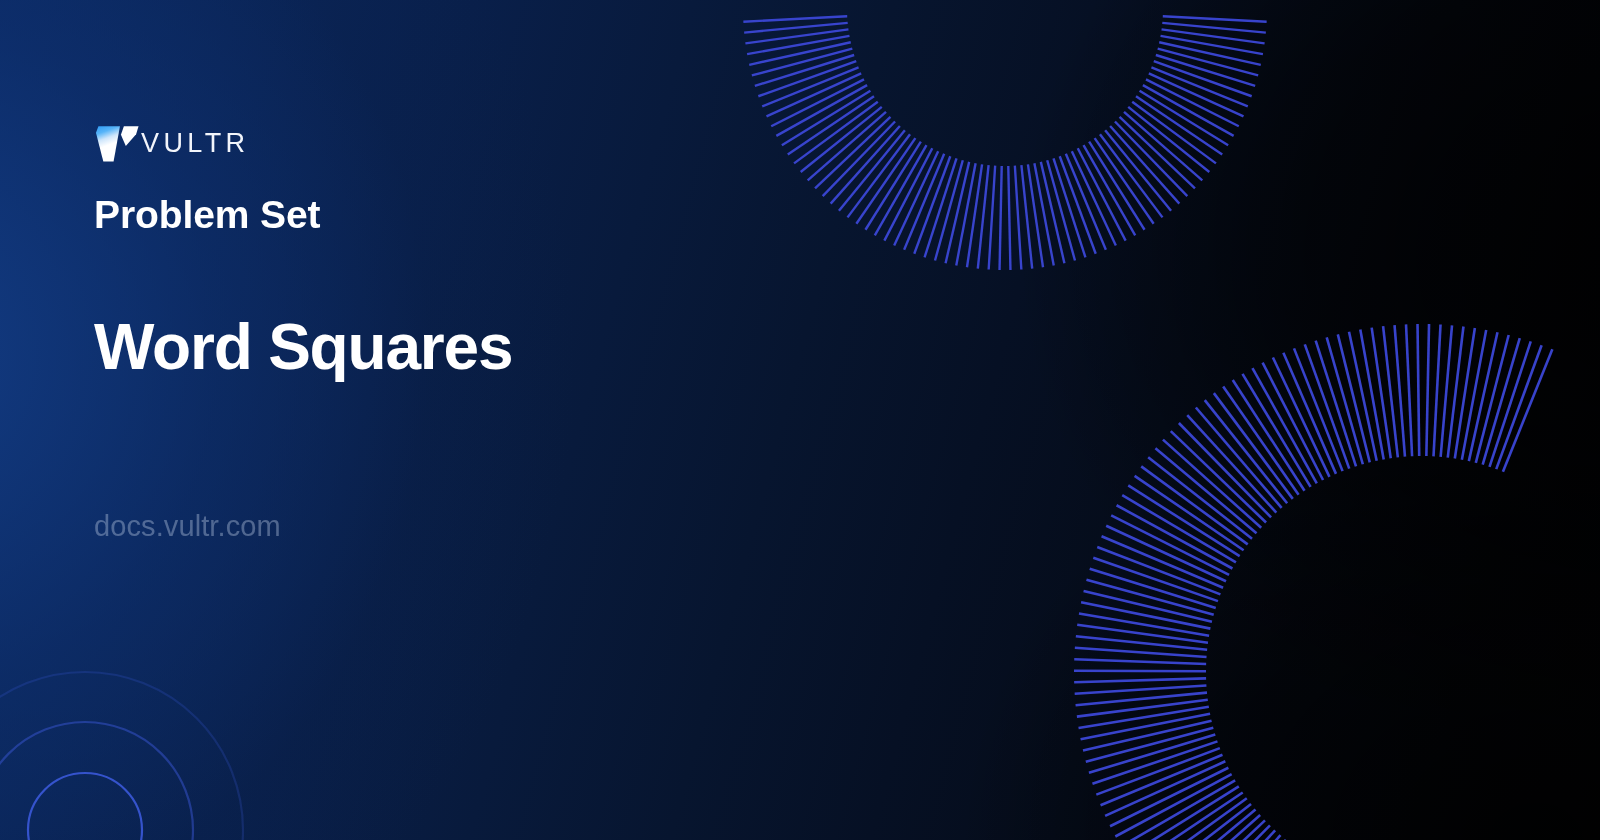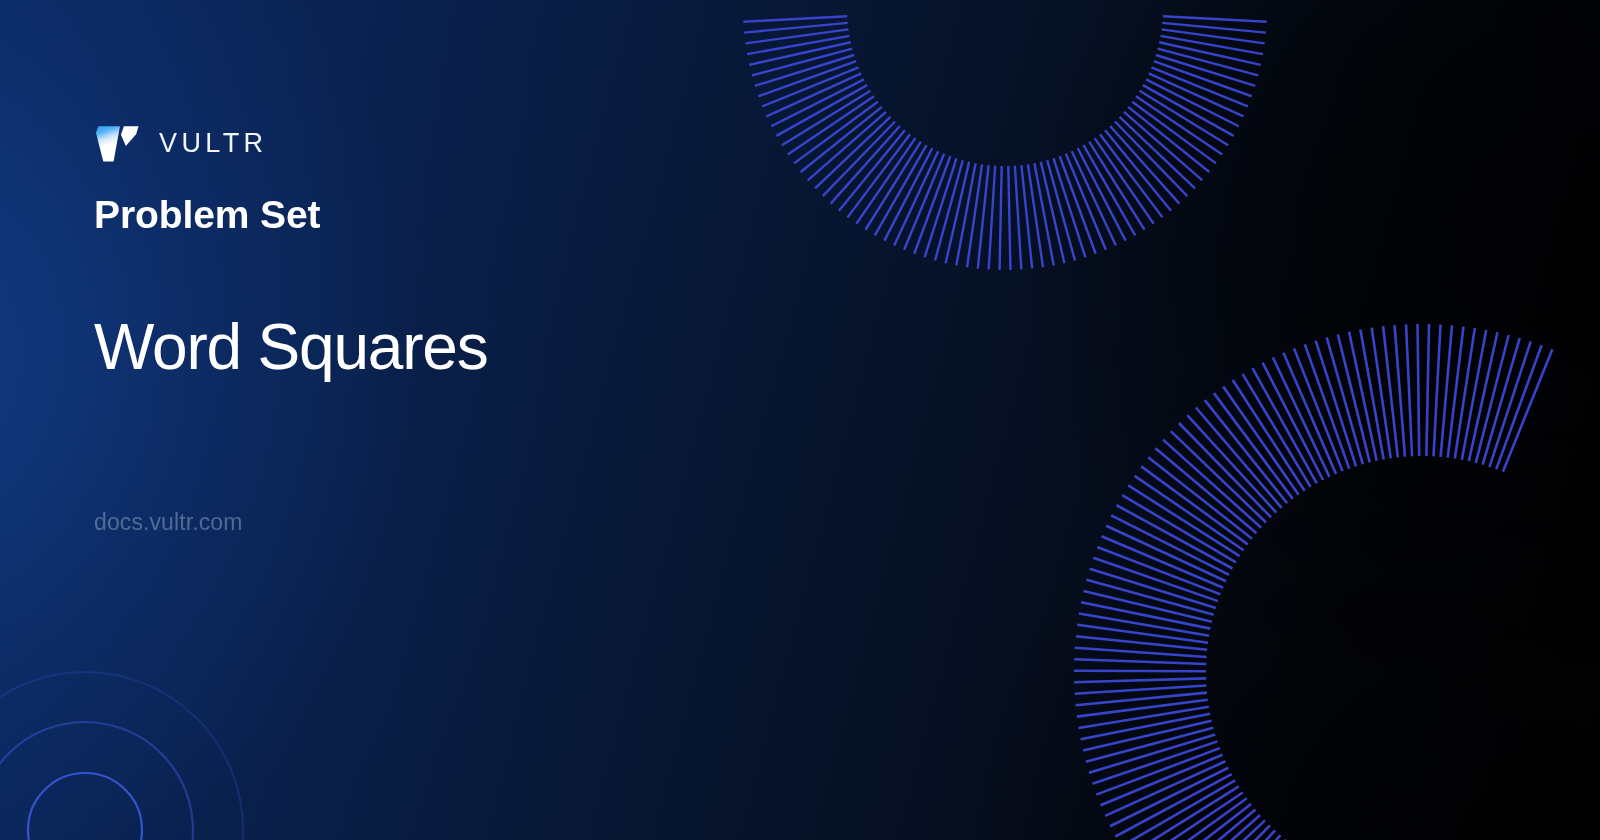--- a/index.html
+++ b/index.html
@@ -78,21 +78,20 @@
     width: 760px;
     height: 840px;
   }
 
   .brand {
     position: absolute;
     top: 120px;
     left: 0;
     display: flex;
     align-items: center;
-    gap: 18px;
   }
   .brand-mark {
     width: 47px;
     height: 47px;
     display: block;
   }
   .brand-word {
     color: #f2f5fb;
     font-size: 27px;
     font-weight: 400;
@@ -112,32 +111,32 @@
     line-height: 1.2;
     white-space: nowrap;
   }
 
   .headline {
     position: absolute;
     top: 268px;
     left: 0;
     color: #ffffff;
     font-size: 64px;
-    font-weight: 400;
+    font-weight: 700;
     letter-spacing: -1.2px;
     line-height: 1.15;
     white-space: nowrap;
   }
 
   .footer-url {
     position: absolute;
     top: 509px;
     left: 0;
     color: rgba(186,200,225,0.40);
-    font-size: 23px;
+    font-size: 29px;
     font-weight: 400;
     letter-spacing: 0.1px;
     line-height: 1.2;
     white-space: nowrap;
   }
 </style>
 </head>
 <body>
 
 <div class="card">

